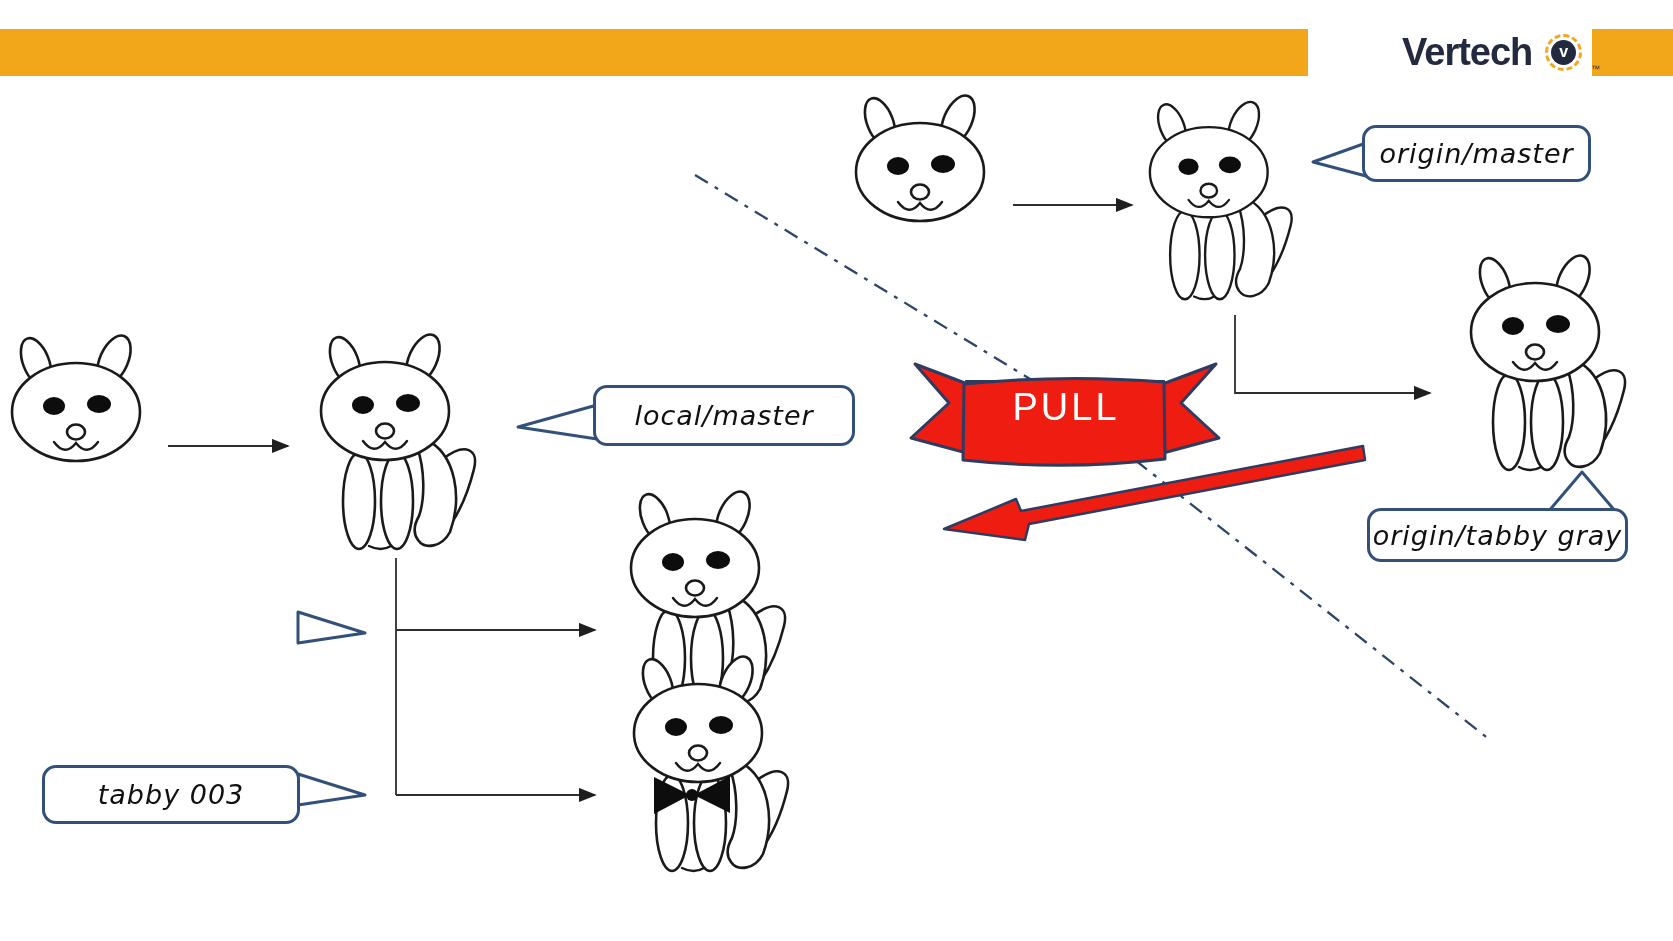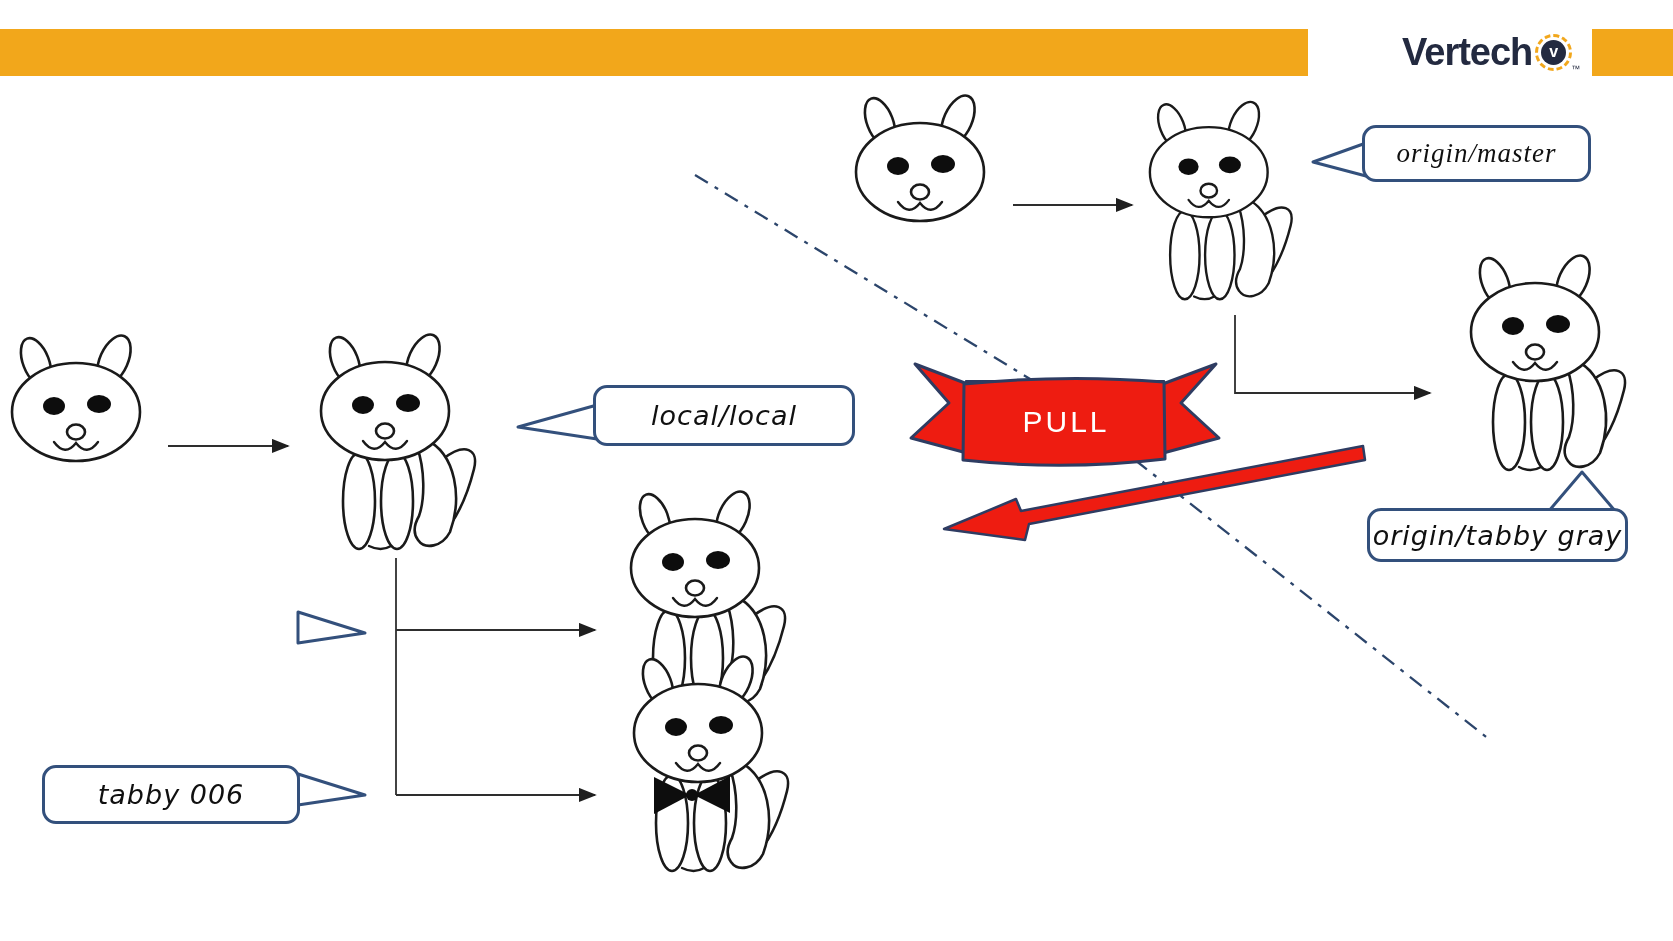--- a/index.html
+++ b/index.html
@@ -2,36 +2,36 @@
 <html><head>
 <meta charset="utf-8">
 <style>
   html,body{margin:0;padding:0;background:#fff;}
   #slide{position:relative;width:1673px;height:941px;background:#fff;overflow:hidden;
          font-family:"Liberation Sans",sans-serif;}
   
   .bar{position:absolute;top:29px;height:47px;background:#F2A71B;z-index:0;}
   .bar.left{left:0;width:1308px;}
   .bar.right{left:1592px;width:81px;}
-  .logo{position:absolute;top:26px;left:1402px;height:52px;display:flex;align-items:center;gap:3px;z-index:3;}
+  .logo{position:absolute;top:26px;left:1402px;height:52px;display:flex;align-items:center;gap:13px;z-index:3;}
   .logo .word{font-size:38px;font-weight:bold;letter-spacing:-1px;color:#232a40;}
   .badge{position:relative;width:37px;height:37px;border:3px dashed #F2A71B;border-radius:50%;
          display:flex;align-items:center;justify-content:center;box-sizing:border-box;background:#fff;}
   .badge .core{width:25px;height:25px;border-radius:50%;background:#232a40;color:#fff;display:flex;
          align-items:center;justify-content:center;font-size:16px;font-weight:bold;}
   .tm{font-size:9px;color:#232a40;align-self:flex-end;margin-left:-4px;margin-bottom:4px;}
   
   svg.canvas{position:absolute;left:0;top:0;z-index:1;}
   
   .bub{position:absolute;z-index:2;background:#fff;border:3px solid #33507c;border-radius:14px;
        display:flex;align-items:center;justify-content:center;
        font-family:"DejaVu Sans",sans-serif;font-style:italic;font-size:27px;color:#101010;
        letter-spacing:1px;box-sizing:border-box;}
   .pull-label{position:absolute;left:968px;top:386px;width:196px;height:72px;z-index:2;
-       display:flex;align-items:center;justify-content:center;color:#fff;font-size:30px;
+       display:flex;justify-content:center;color:#fff;font-size:38px;
        letter-spacing:3px;font-family:"Liberation Sans",sans-serif;}
 </style>
 </head>
 <body>
 
 <div id="slide">
 
   <div class="bar left"></div>
   <div class="bar right"></div>
   <div class="logo">
@@ -152,30 +152,30 @@
       <path fill="#ee1c11" d="M978,388 L915,364 L949,403 L911,438 L978,456 Z"></path>
       <path fill="#ee1c11" d="M1152,388 L1216,364 L1181,403 L1219,438 L1152,456 Z"></path>
       <path fill="#a30f08" stroke-width="2.2" d="M966,399 L966,381 L1008,381 Z"></path>
       <path fill="#a30f08" stroke-width="2.2" d="M1164,399 L1164,381 L1122,381 Z"></path>
       <path fill="#ee1c11" d="M964,384 Q1065,374 1164,382 L1165,459 Q1063,471 963,460 Z"></path>
     </g>
 
     <path d="M944,529 L1016,499 L1021,511 L1363,446 L1365,460 L1029,524 L1025,540 Z" fill="#ee1c11" stroke="#2e3c62" stroke-width="2.5" stroke-linejoin="round"></path>
   </svg>
 
-  <div class="bub" style="left:1362px;top:125px;width:229px;height:57px;font-family:Liberation Serif, serif;">
+  <div class="bub" style="left:1362px;top:125px;width:229px;height:57px;">
     <span>origin/master</span>
   </div>
   <div class="bub" style="left:593px;top:385px;width:262px;height:61px;">
-    <span>local/local</span>
+    <span>local/master</span>
   </div>
   <div class="bub" style="left:1367px;top:508px;width:261px;height:54px;">
     <span>origin/tabby gray</span>
   </div>
   <div class="bub" style="left:42px;top:765px;width:258px;height:59px;">
-    <span>tabby 006</span>
+    <span>tabby 003</span>
   </div>
 
   <div class="pull-label">
     <span>PULL</span>
   </div>
 
 </div>
 
 </body></html>

